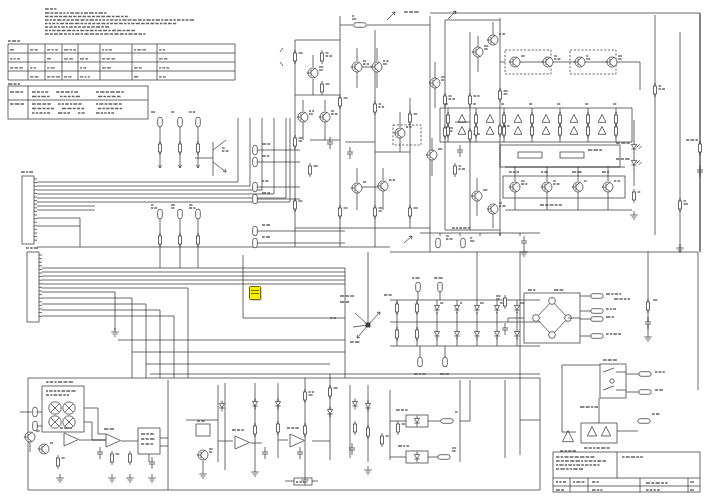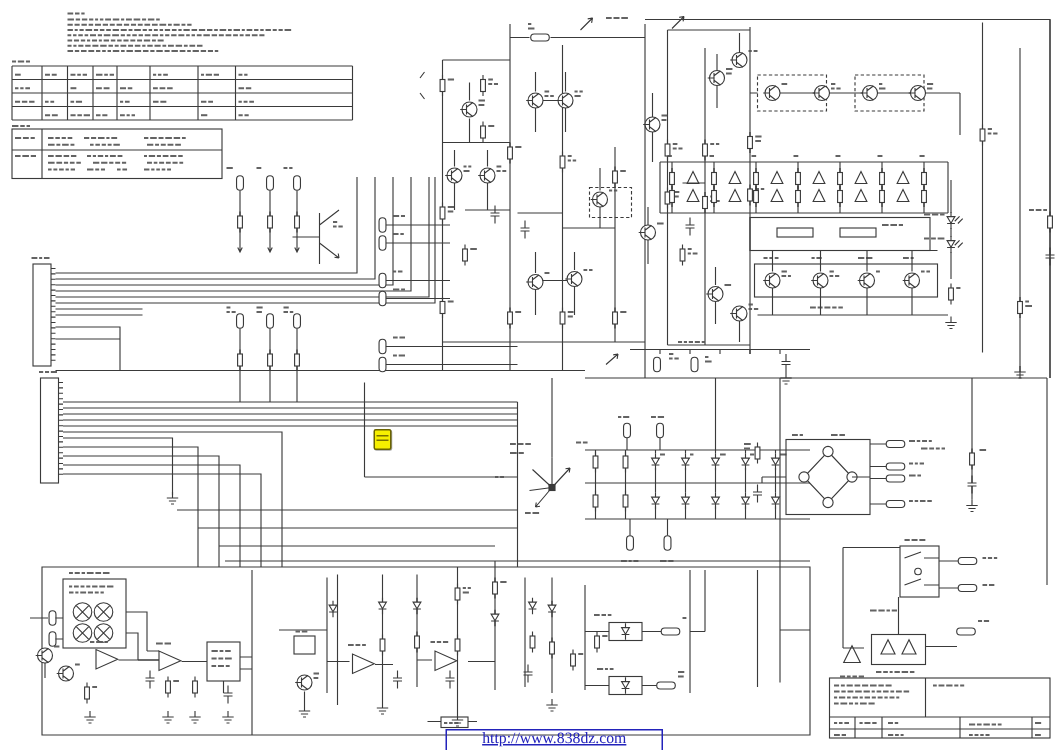--- a/index.html
+++ b/index.html
@@ -679,16 +679,13 @@
       <g class="part">
         <rect x="294" y="478" width="18" height="7"></rect>
         <path class="ft" d="M296 482h2.2m1.2 0h2.4m1.2 0h2.6m1.2 0"></path>
         <path d="M285 481 H294 M312 481 H318"></path>
       </g>
     </svg>
   <div class="note" title="annotation">
     <div class="nl" style="top:3px"></div>
       <div class="nl" style="top:6px"></div>
   </div>
-  <div class="wmbox">
-    <a href="#">http://www.838dz.com</a>
-  </div>
 </div>
 
 </body></html>

